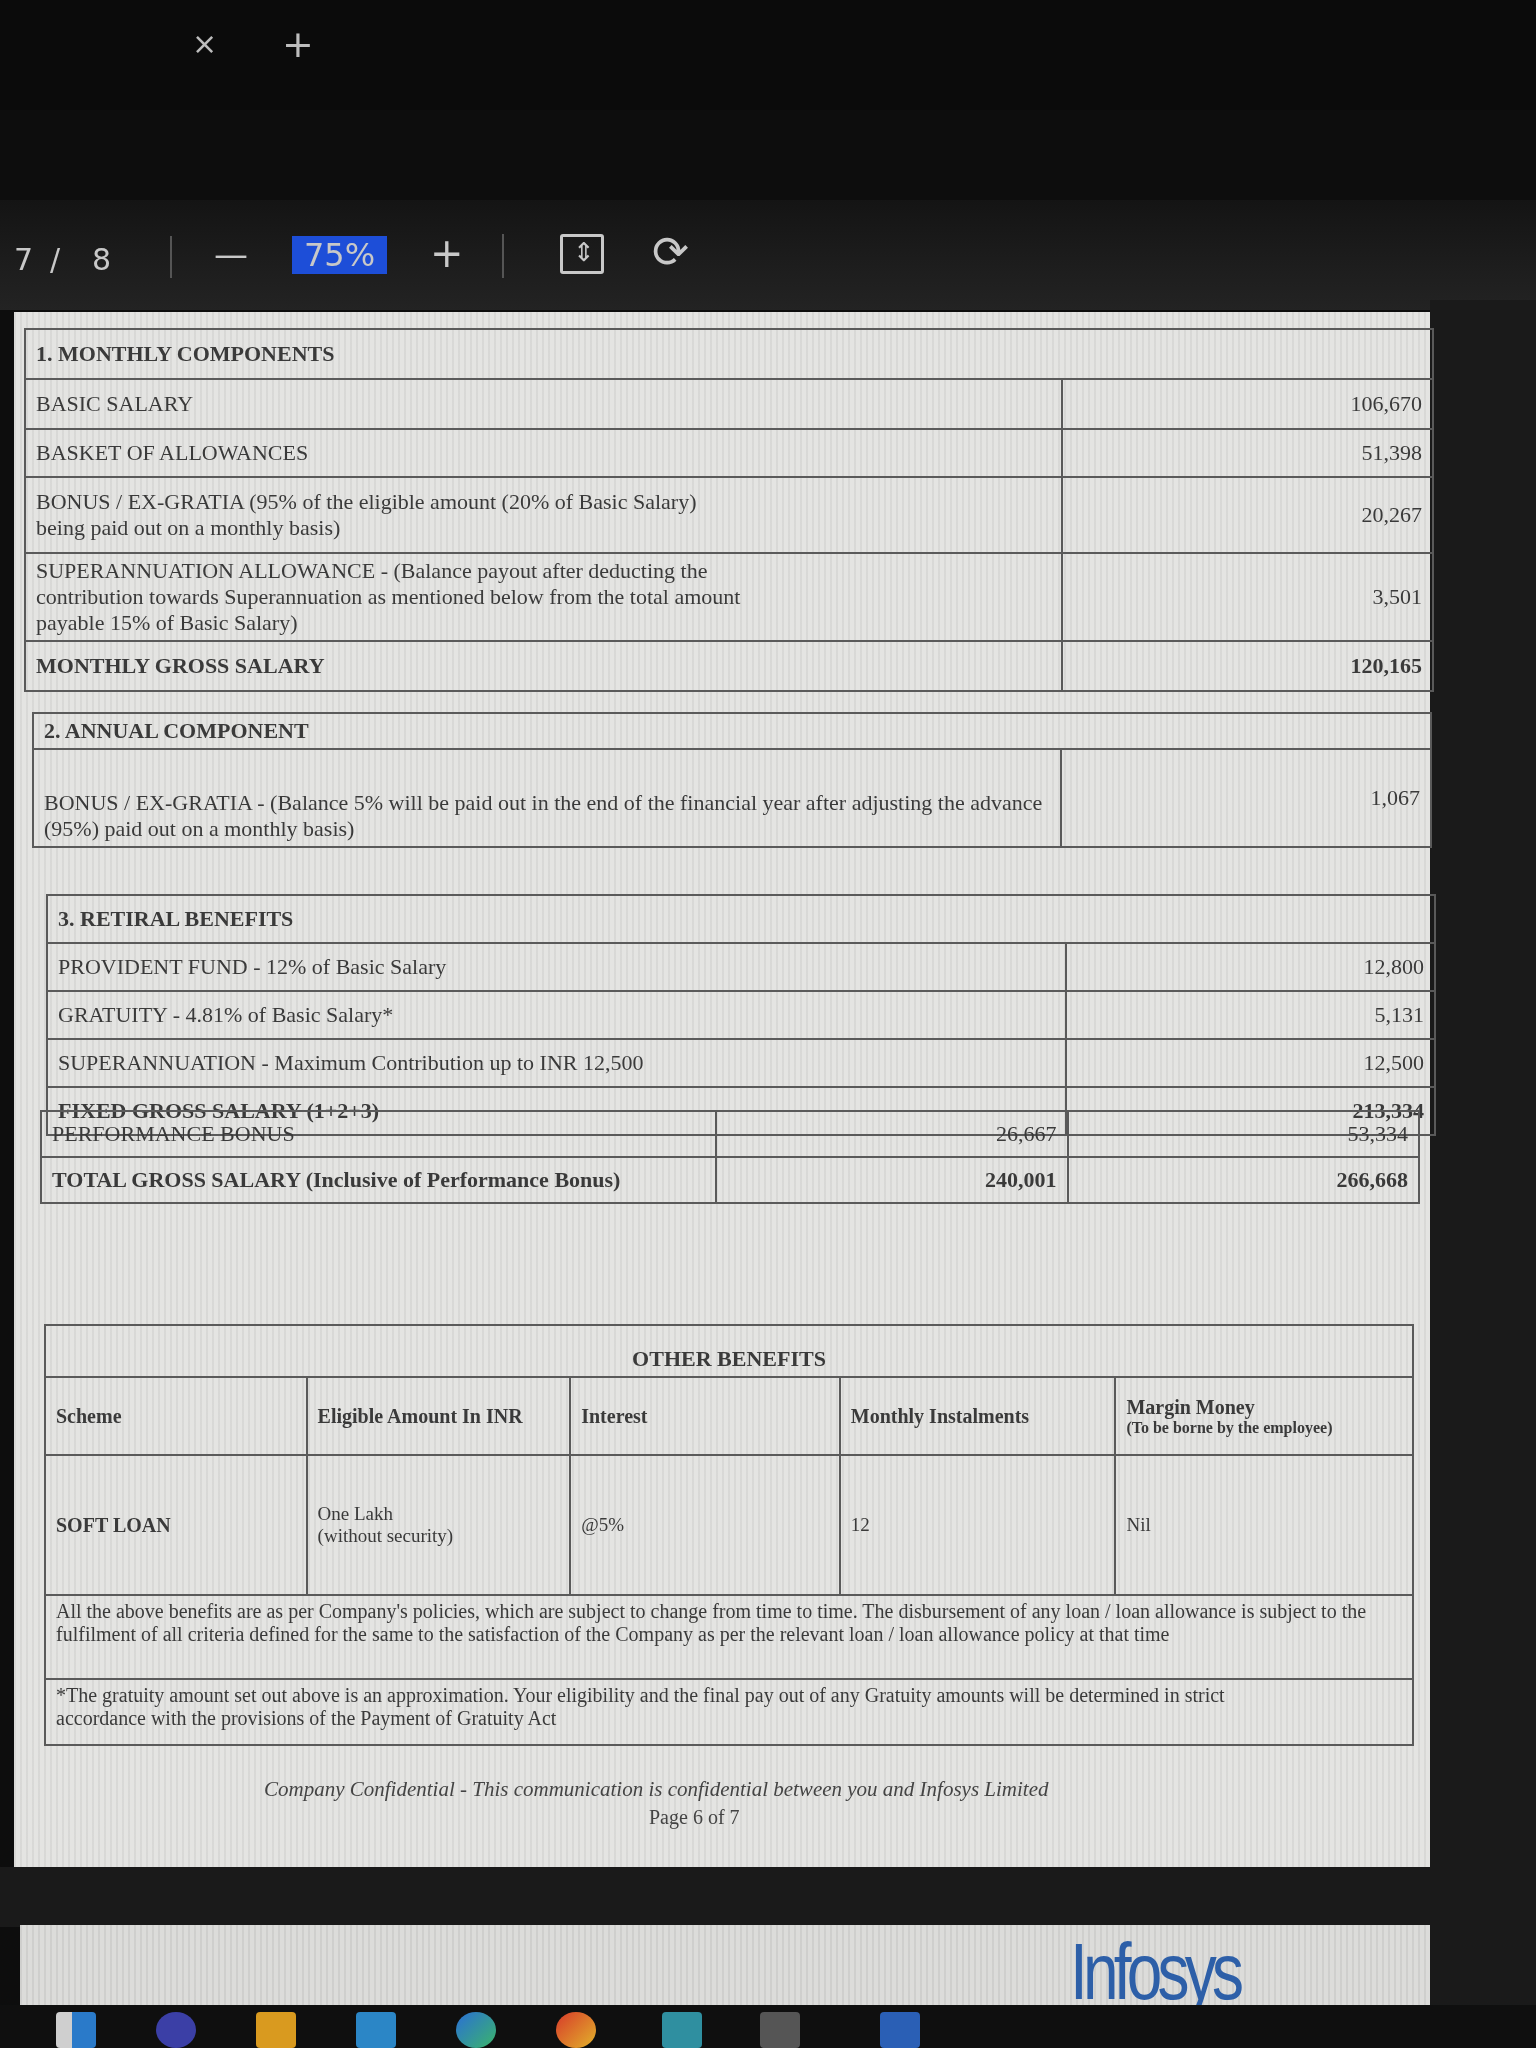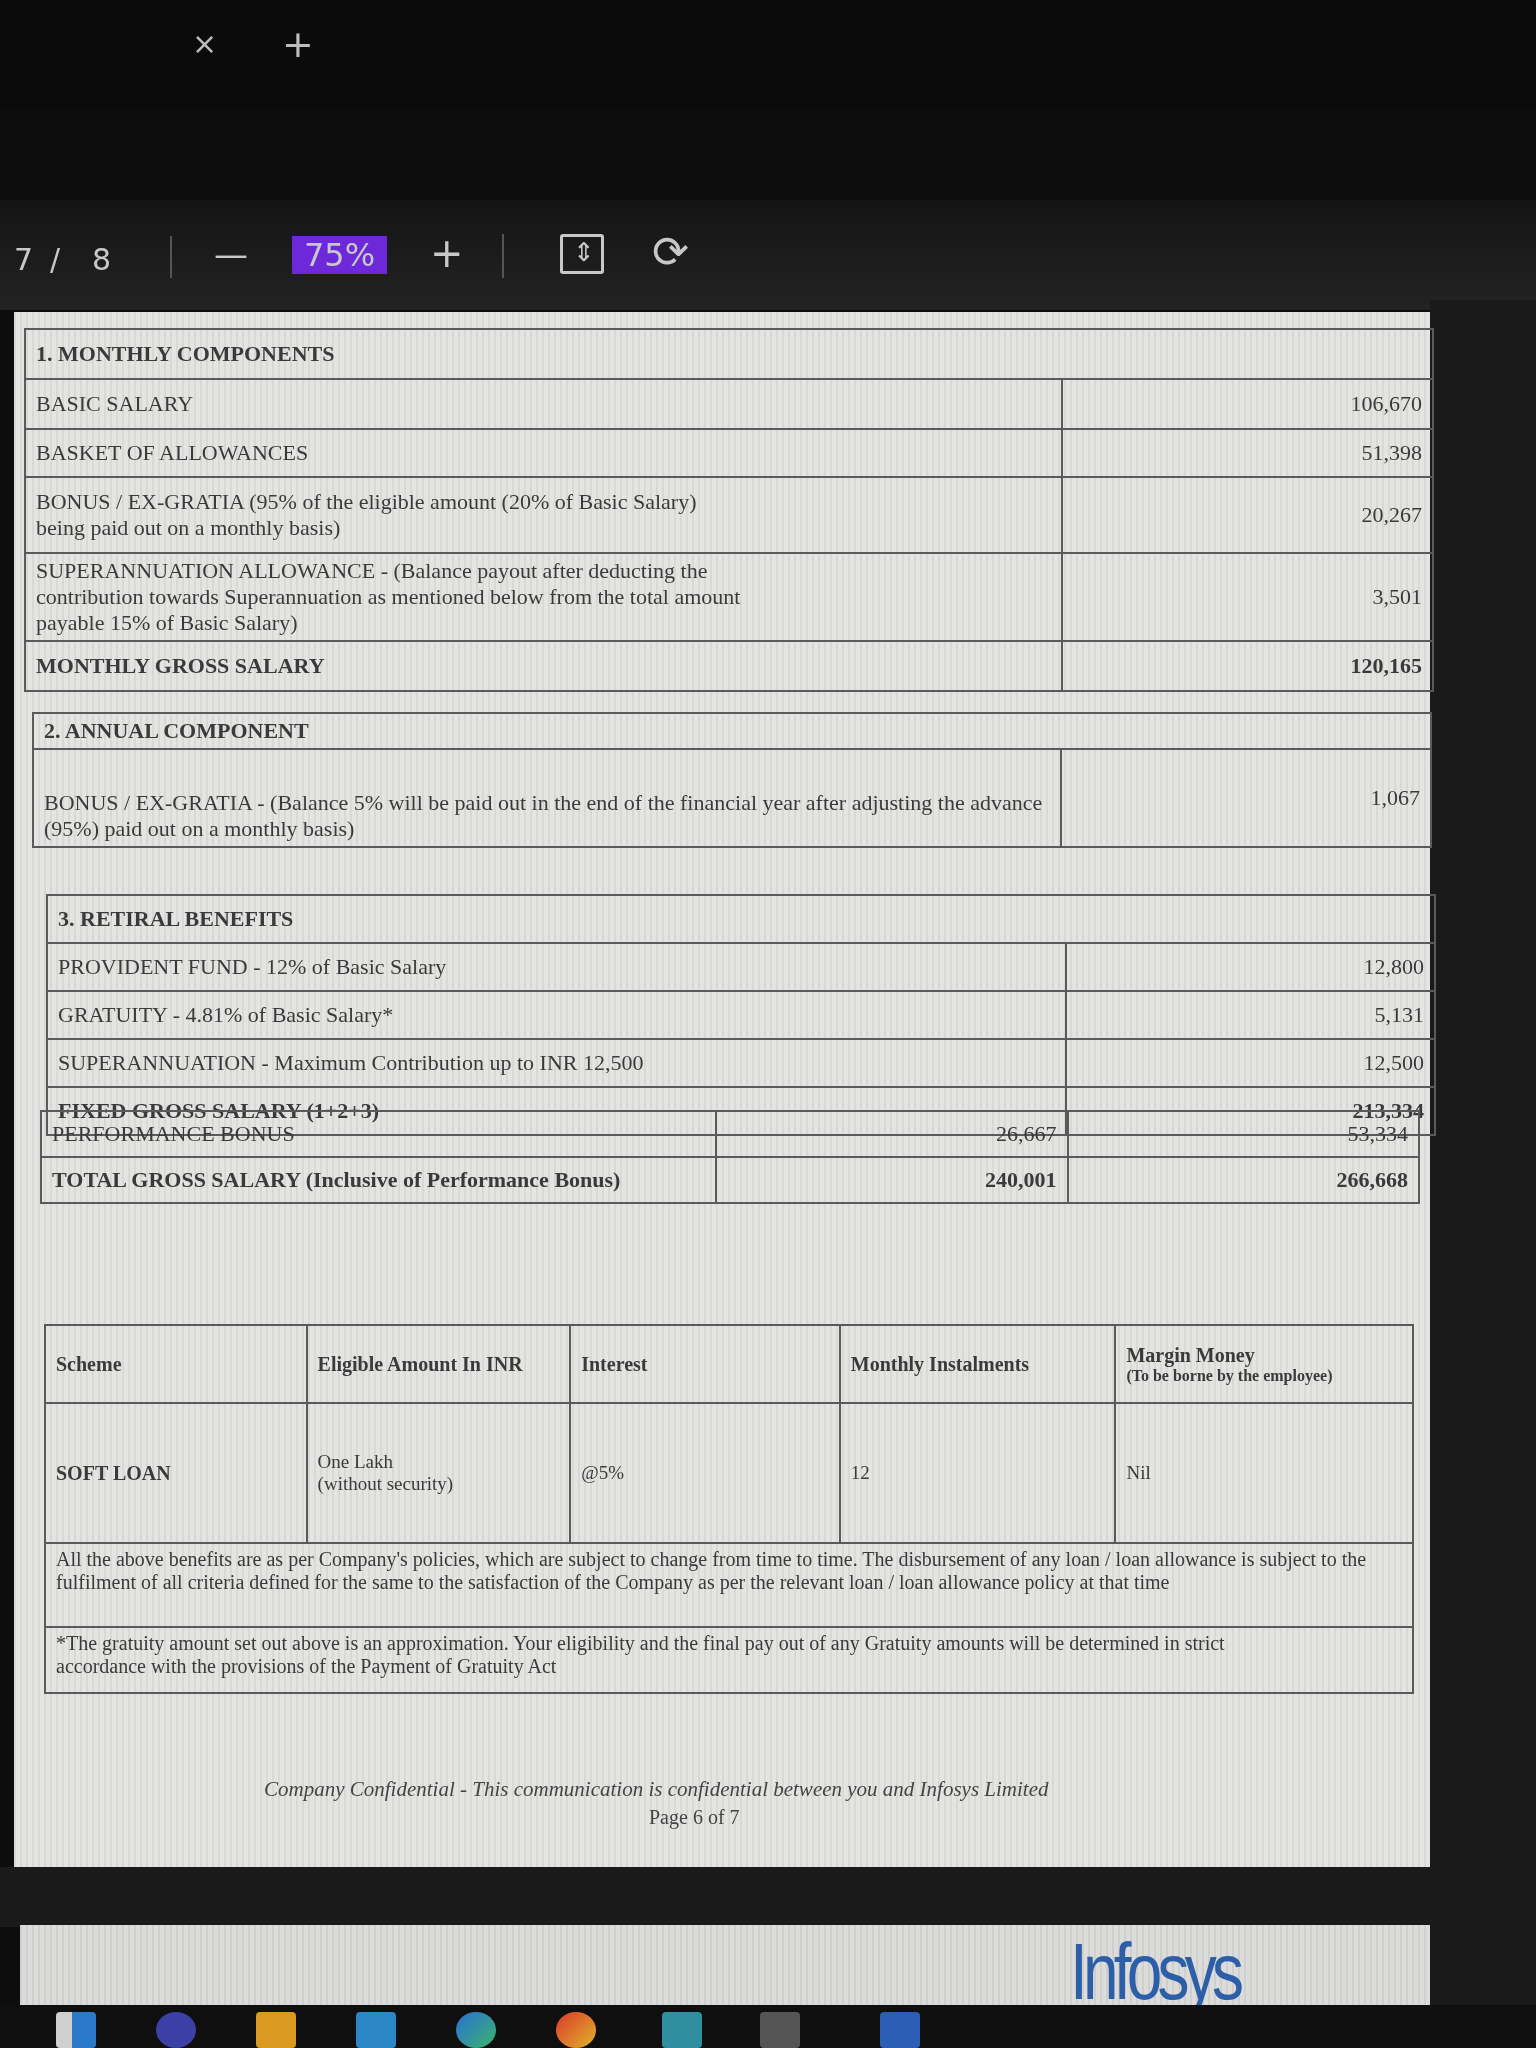--- a/index.html
+++ b/index.html
@@ -15,21 +15,21 @@
   .pdf-toolbar {
     position:absolute; left:0; top:200px; width:1536px; height:110px;
     background:linear-gradient(#141414,#232323);
   }
   .tb { position:absolute; color:#c8c8c8; font-family:"DejaVu Sans", sans-serif; }
   .page-cur { left:14px; top:242px; font-size:30px; }
   .page-sep { left:50px; top:242px; font-size:30px; }
   .page-tot { left:92px; top:242px; font-size:30px; }
   .tb-div1 { position:absolute; left:170px; top:236px; width:2px; height:42px; background:#555; }
   .zoom-out { left:214px; top:234px; font-size:34px; cursor:pointer; letter-spacing:-3px; }
-  .zoom-val { left:292px; top:236px; font-size:32px; background:#6d28d9; padding:0 12px; }
+  .zoom-val { left:292px; top:236px; font-size:32px; background:#1d4ed8; padding:0 12px; }
   .zoom-in { left:430px; top:230px; font-size:40px; cursor:pointer; }
   .tb-div2 { position:absolute; left:502px; top:234px; width:2px; height:44px; background:#555; }
   .fit-icon { position:absolute; left:560px; top:234px; width:44px; height:40px; border:3px solid #c8c8c8; border-radius:3px; box-sizing:border-box; cursor:pointer; }
   .fit-icon:after { content:"⇕"; position:absolute; left:10px; top:0px; font-size:26px; color:#c8c8c8; font-family:"DejaVu Sans", sans-serif; }
   .rotate-icon { position:absolute; left:652px; top:226px; font-size:44px; color:#c8c8c8; font-family:"DejaVu Sans", sans-serif; cursor:pointer; }
 
   
   .page {
     position:absolute; left:14px; top:312px; width:1416px; height:1555px;
     background:
@@ -185,20 +185,23 @@
 
   <table class="sal t5">
     <colgroup>
         <col style="width:262px">
         <col style="width:264px">
         <col style="width:270px">
         <col style="width:276px">
         <col style="width:298px">
       </colgroup>
     <tbody>
+        <tr style="height:52px">
+          <td colspan="5" class="head" style="text-align:center; vertical-align:bottom">OTHER BENEFITS</td>
+        </tr>
     <tr style="height:78px">
       <td class="b" style="font-size:20px; vertical-align:middle">Scheme</td>
       <td class="b" style="font-size:20px; vertical-align:middle">Eligible Amount In INR</td>
       <td class="b" style="font-size:20px; vertical-align:middle">Interest</td>
       <td class="b" style="font-size:20px; vertical-align:middle">Monthly Instalments</td>
       <td style="vertical-align:middle">
         <div class="b" style="font-size:20px">Margin Money</div>
         <div class="b small">(To be borne by the employee)</div>
       </td>
     </tr>

